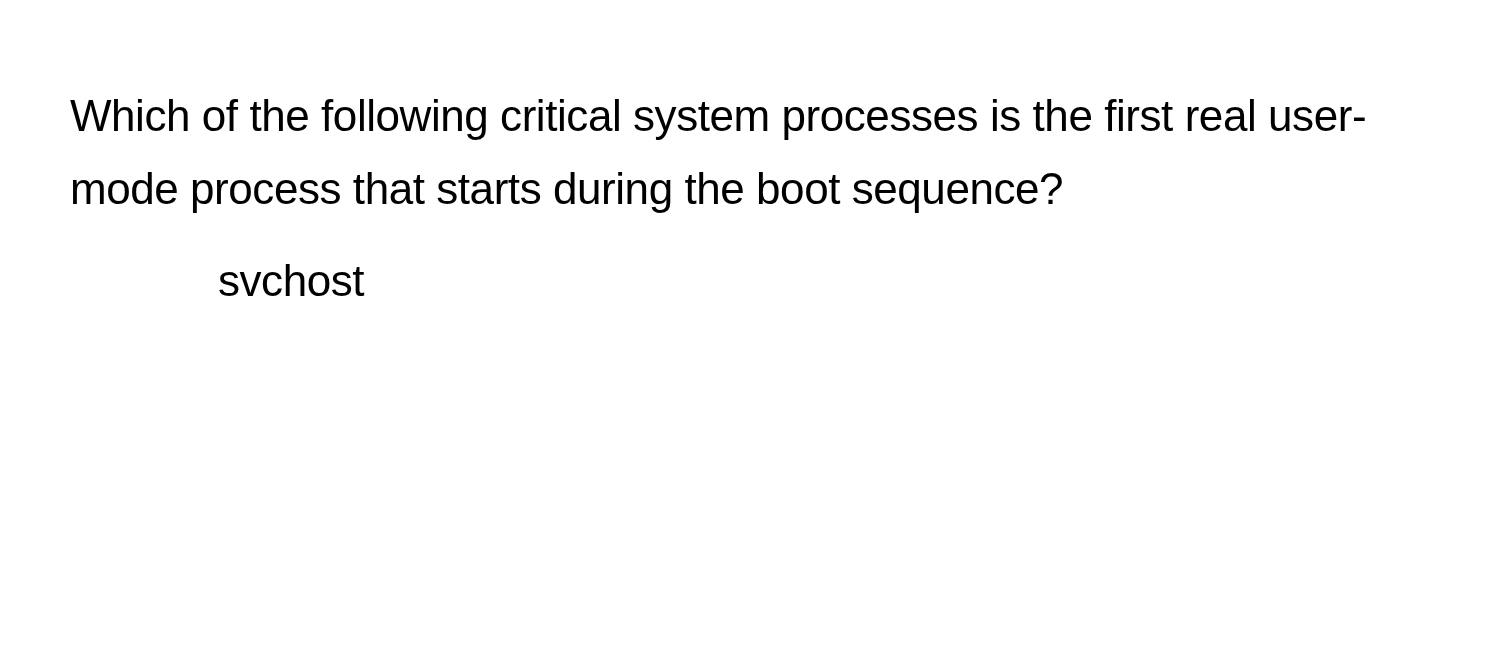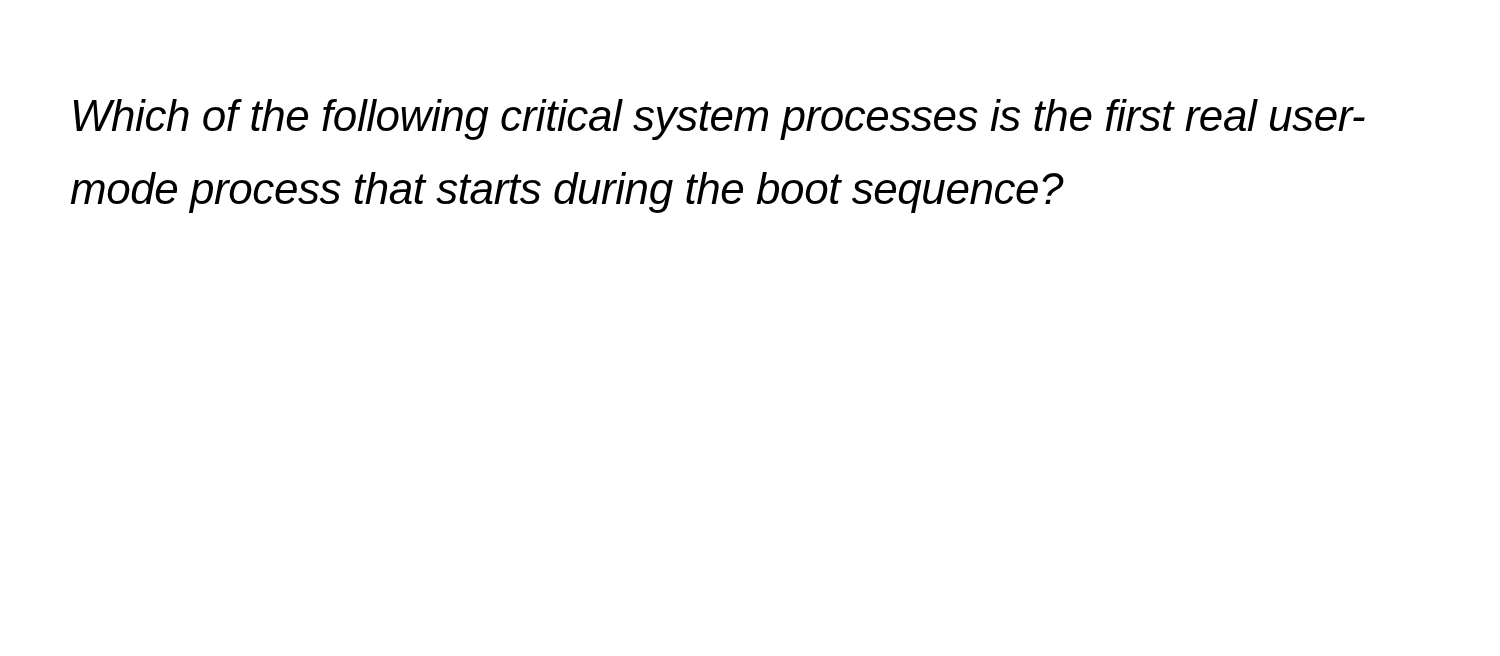--- a/index.html
+++ b/index.html
@@ -13,33 +13,33 @@
       background: #ffffff;
       font-family: -apple-system, BlinkMacSystemFont, "Segoe UI", Helvetica, Arial, sans-serif;
       padding: 80px 70px;
     }
     .question {
       font-size: 44px;
       line-height: 1.65;
       color: #000000;
       font-weight: 400;
       letter-spacing: -0.01em;
-      font-style: italic;
     }
     .answers {
       margin-top: 22px;
       padding-left: 148px;
     }
     .answer-item {
       font-size: 44px;
       line-height: 1.55;
       color: #000000;
       font-weight: 400;
       letter-spacing: -0.01em;
     }
   </style>
 </head>
 <body>
 
 <div class="question">Which of the following critical system processes is the first real user-mode process that starts during the boot sequence?</div>
 
 <div class="answers">
+  <div class="answer-item">svchost</div>
 </div>
 
 </body></html>

